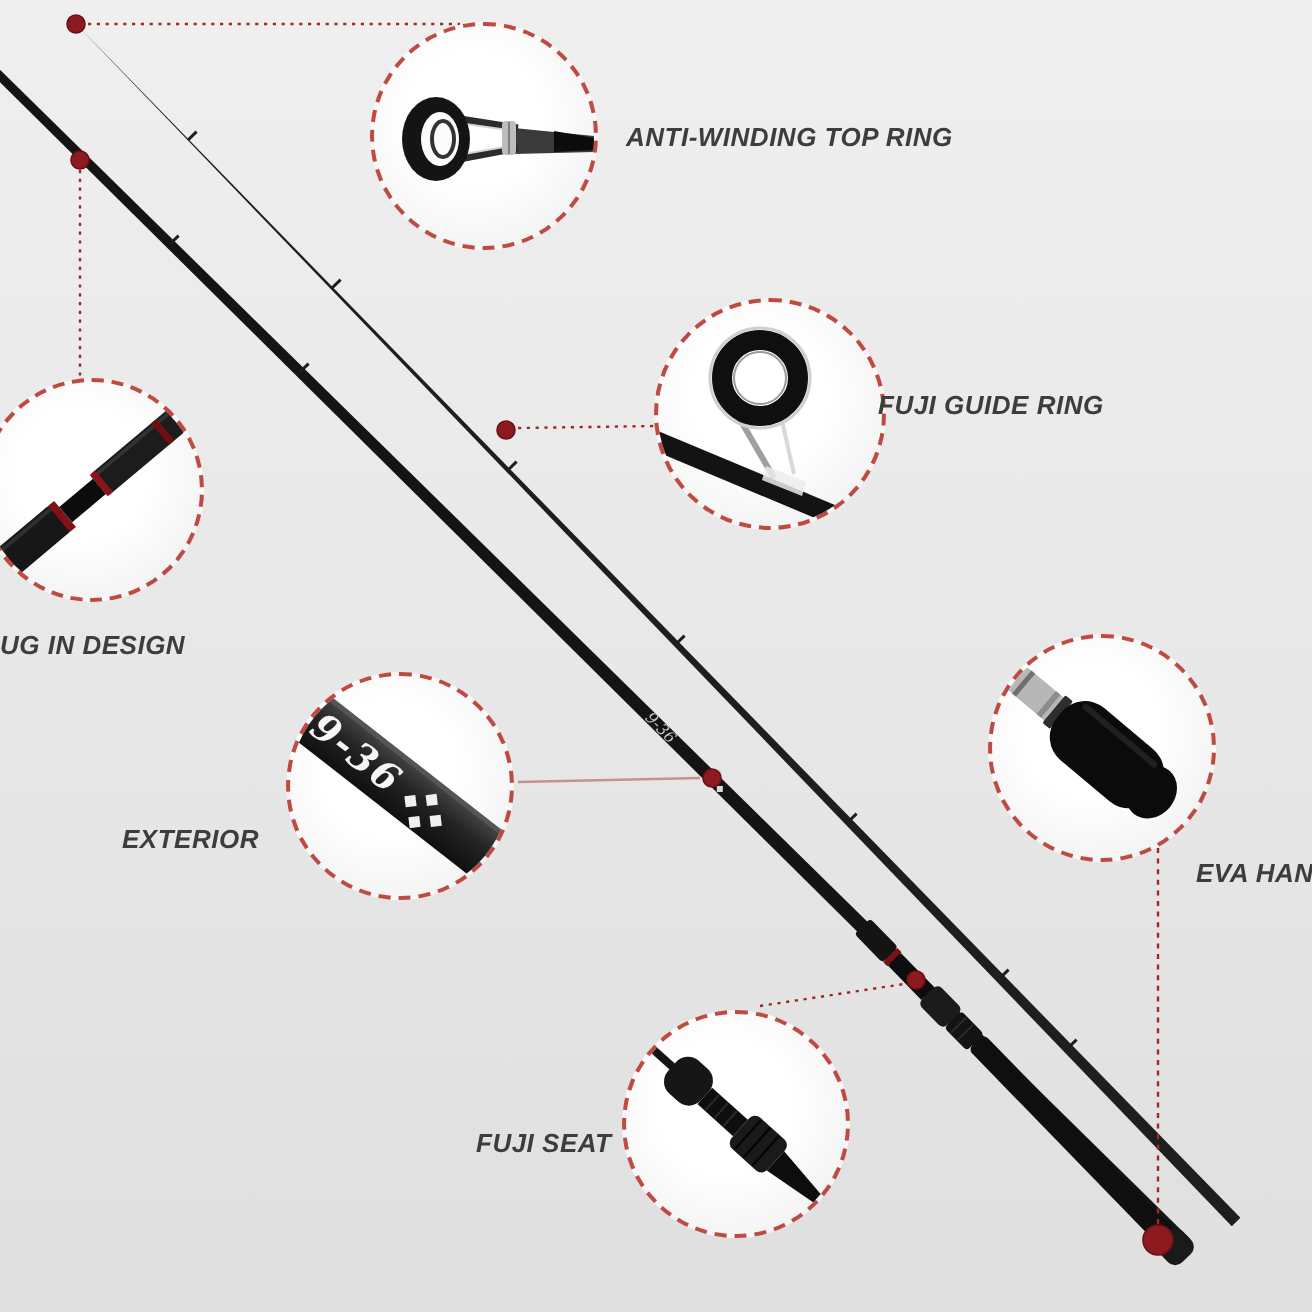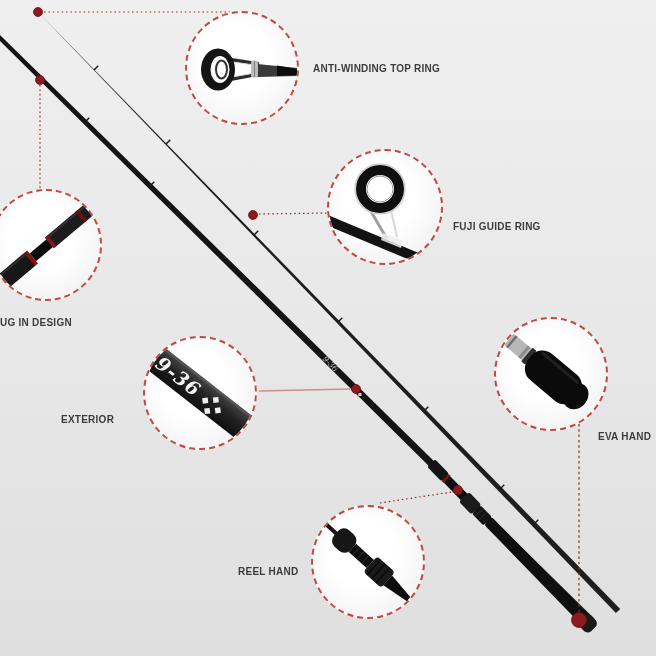--- a/index.html
+++ b/index.html
@@ -9,22 +9,22 @@
     font-family:"Liberation Sans",sans-serif;
   }
   .scene{position:absolute;left:0;top:0;}
   .callout{
     position:absolute;border:2px dashed #bf4a42;border-radius:50%;
     background:radial-gradient(circle at 45% 42%, #ffffff 38%, #f5f5f5 72%, #e9e9e9 100%);
     box-sizing:border-box;overflow:hidden;
   }
   .callout svg{position:absolute;left:0;top:0;}
   .lbl{
-    position:absolute;font-weight:bold;font-size:10px;line-height:15px;
-    color:#3d3d3d;letter-spacing:.25px;white-space:nowrap;
+    position:absolute;font-weight:bold;font-size:13px;line-height:15px;
+    color:#3d3d3d;letter-spacing:.25px;white-space:nowrap;font-style:italic;
   }
 </style>
 </head>
 <body>
 
 <div class="stage">
 
   <svg class="scene" width="656" height="656" viewBox="0 0 656 656">
 
     <g>
@@ -175,19 +175,19 @@
         <rect x="58" y="44.5" width="24" height="21" rx="4" fill="#1a1a1a"></rect>
         <line x1="63" y1="45" x2="63" y2="65" stroke="#060606" stroke-width="1.2"></line>
         <line x1="69" y1="45" x2="69" y2="65" stroke="#060606" stroke-width="1.2"></line>
         <line x1="75" y1="45" x2="75" y2="65" stroke="#060606" stroke-width="1.2"></line>
         <polygon points="82,49 112,53 112,58 82,62" fill="#0d0d0d"></polygon>
       </g>
     </svg>
   </div>
 
   <div class="lbl" style="left:313px;top:61px;">ANTI-WINDING TOP RING</div>
-  <div class="lbl" style="left:453px;top:195px;margin-top:24px;">FUJI GUIDE RING</div>
+  <div class="lbl" style="left:439px;top:195px;">FUJI GUIDE RING</div>
   <div class="lbl" style="left:0px;top:315px;">UG IN DESIGN</div>
   <div class="lbl" style="left:61px;top:412px;">EXTERIOR</div>
   <div class="lbl" style="left:598px;top:429px;">EVA HAND</div>
-  <div class="lbl" style="left:238px;top:564px;">REEL HAND</div>
+  <div class="lbl" style="left:238px;top:564px;">FUJI SEAT</div>
 
 </div>
 
 </body></html>

